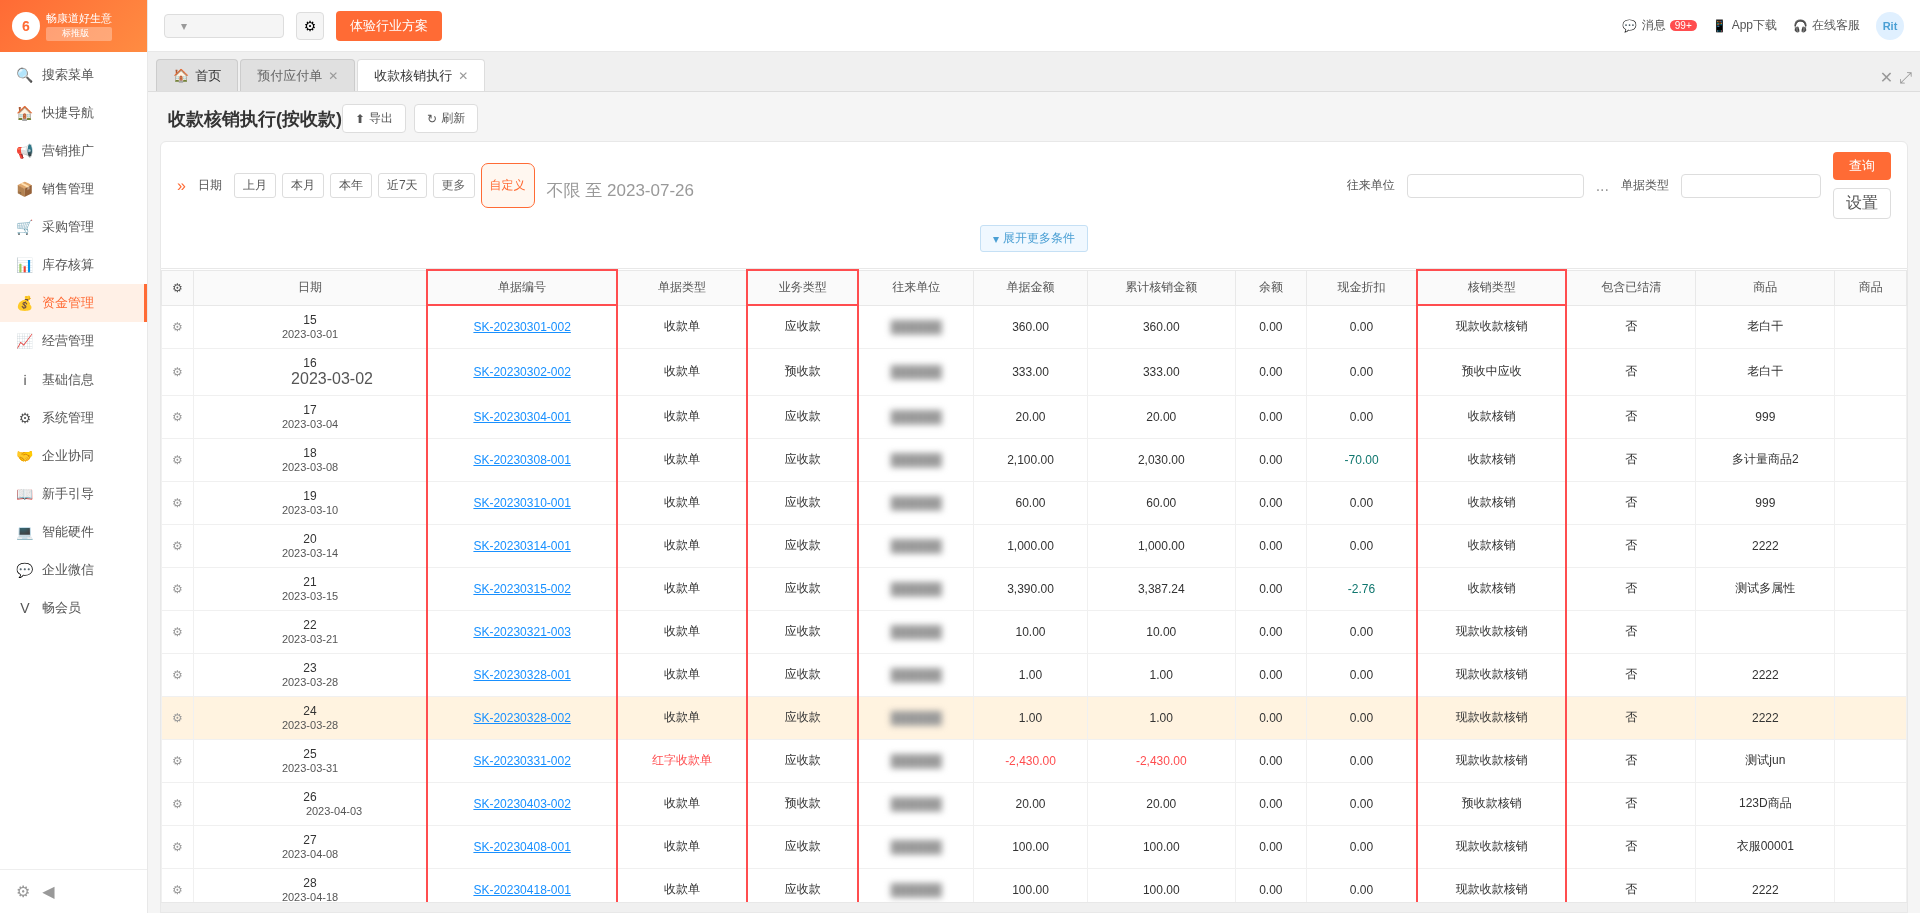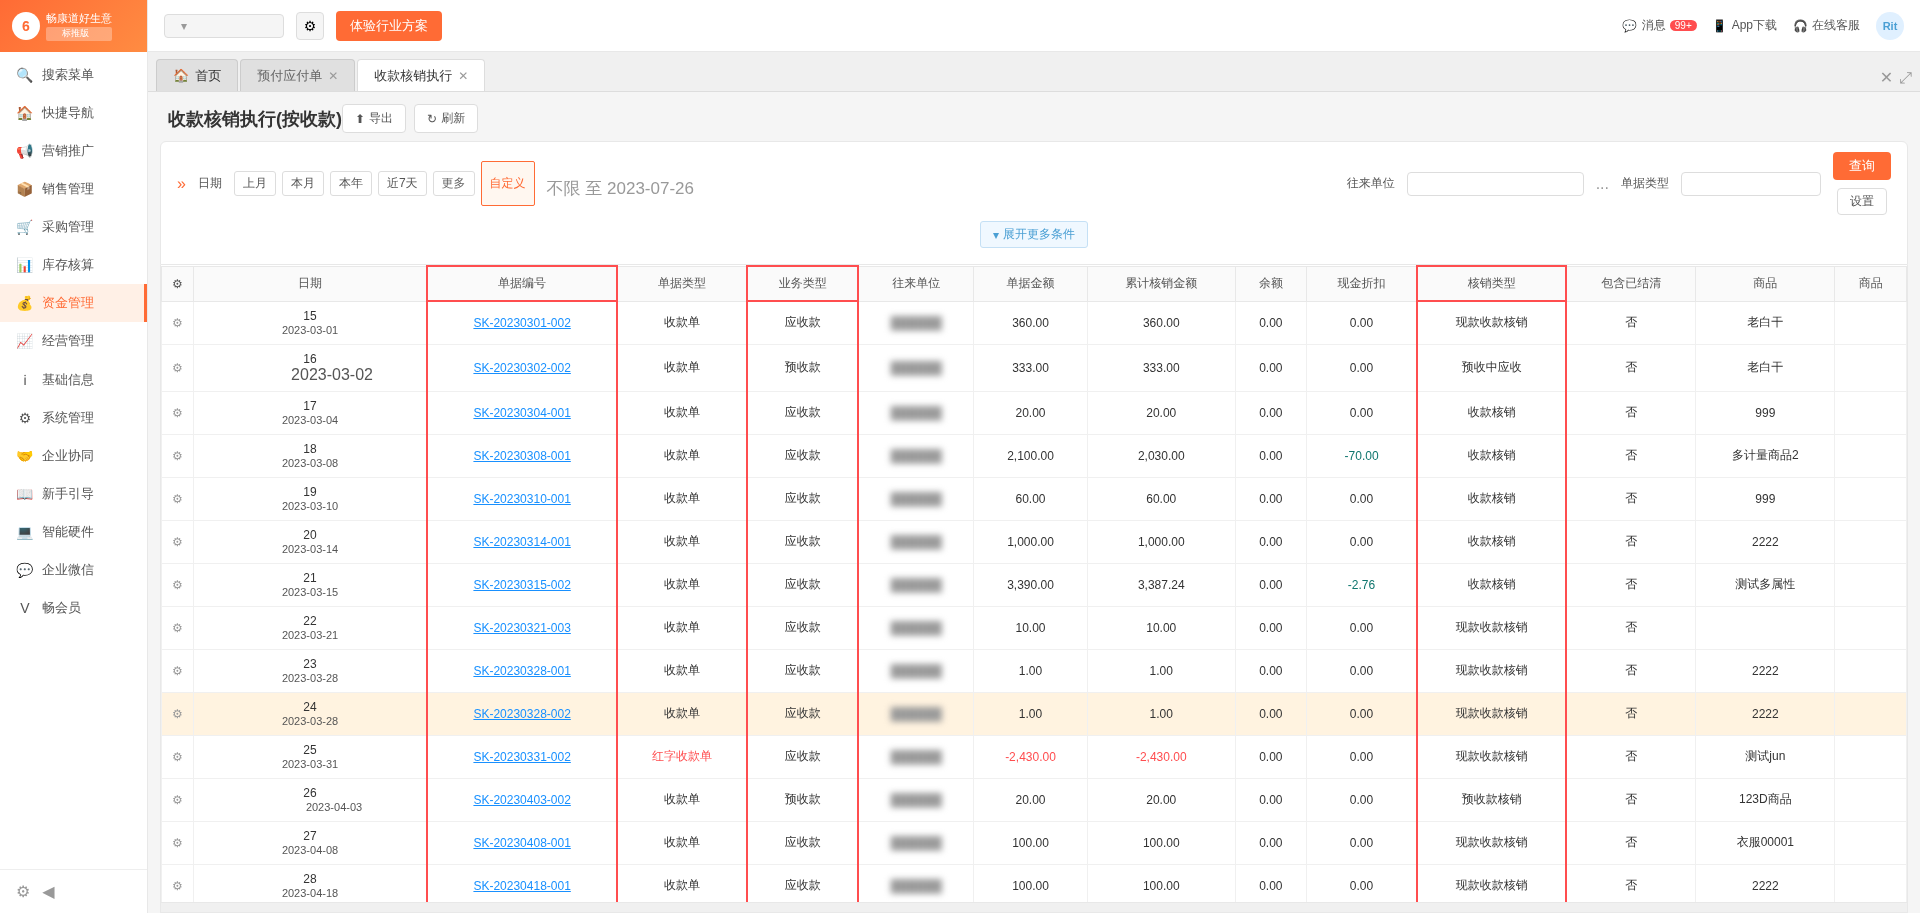--- a/index.html
+++ b/index.html
@@ -47,29 +47,29 @@
     .page-actions { display: flex; gap: 8px; }
     .page-action-btn { display: flex; align-items: center; gap: 4px; padding: 5px 12px; border: 1px solid #ddd; border-radius: 4px; background: #fff; cursor: pointer; font-size: 12px; color: #555; }
 
     
     .filter-area { background: #fff; margin: 0 12px; border-radius: 6px 6px 0 0; padding: 10px 16px; border: 1px solid #e8e8e8; flex-shrink: 0; }
     .filter-row { display: flex; align-items: center; gap: 12px; flex-wrap: wrap; }
     .filter-label { color: #555; font-size: 12px; flex-shrink: 0; }
     .filter-date-options { display: flex; align-items: center; gap: 6px; }
     .filter-date-btn { padding: 3px 8px; border: 1px solid #ddd; border-radius: 3px; cursor: pointer; font-size: 12px; color: #555; background: #fff; }
     .filter-date-btn.more { color: #666; }
-    .filter-custom-btn { padding: 13px 8px; border: 1px solid #ff6b35; border-radius: 2px; cursor: pointer; font-size: 12px; color: #ff6b35; background: #fff7f0; }
+    .filter-custom-btn { padding: 13px 8px; border: 1px solid #ff6b35; border-radius: 7px; cursor: pointer; font-size: 12px; color: #ff6b35; background: #fff7f0; }
     .filter-date-range { font-size: 17px; color: #999; margin-top: 10px; }
     .filter-input { border: 1px solid #ddd; border-radius: 4px; padding: 4px 10px; font-size: 12px; min-width: 160px; }
     .filter-dots { color: #999; font-size: 16px; }
     .filter-select { border: 1px solid #ddd; border-radius: 4px; padding: 4px 10px; font-size: 12px; min-width: 140px; appearance: none; background: #fff; cursor: pointer; }
     .query-btn { background: #ff6b35; color: #fff; border: none; border-radius: 4px; padding: 5px 16px; font-size: 13px; cursor: pointer; }
-    .set-btn { background: #fff; color: #555; border: 1px solid #ddd; border-radius: 4px; padding: 4px 12px; font-size: 12px; cursor: pointer; margin-top: 4px; display: block; }
+    .set-btn { background: #fff; color: #555; border: 1px solid #ddd; border-radius: 4px; padding: 4px 12px; font-size: 16px; cursor: pointer; margin-top: 4px; display: block; }
     .expand-btn { display: flex; align-items: center; gap: 4px; color: #4a9fd4; font-size: 12px; cursor: pointer; padding: 4px 12px; border: 1px solid #c5e0f5; border-radius: 3px; background: #f0f8ff; margin: 6px auto; width: fit-content; }
-    .filter-right { display: flex; flex-direction: column; align-items: center; gap: 4px; margin-left: auto; }
+    .filter-right { display: flex; flex-direction: column; align-items: flex-start; gap: 4px; margin-left: auto; }
 
     
     .table-container { flex: 1; overflow: auto; margin: 0 12px; background: #fff; border: 1px solid #e8e8e8; border-top: none; }
     table { width: 100%; border-collapse: collapse; font-size: 12px; }
     thead th { background: #fafafa; border: 1px solid #e8e8e8; padding: 8px 10px; text-align: center; white-space: nowrap; color: #555; font-weight: 500; position: sticky; top: 0; z-index: 2; }
     tbody td { border: 1px solid #f0f0f0; padding: 7px 10px; text-align: center; color: #333; white-space: nowrap; }
     tbody tr.highlighted { background: #fff3e0; }
     .link-text { color: #1890ff; text-decoration: underline; cursor: pointer; }
     .red-text { color: #ff4d4f; }
     .negative-val { color: #0f766e; }

